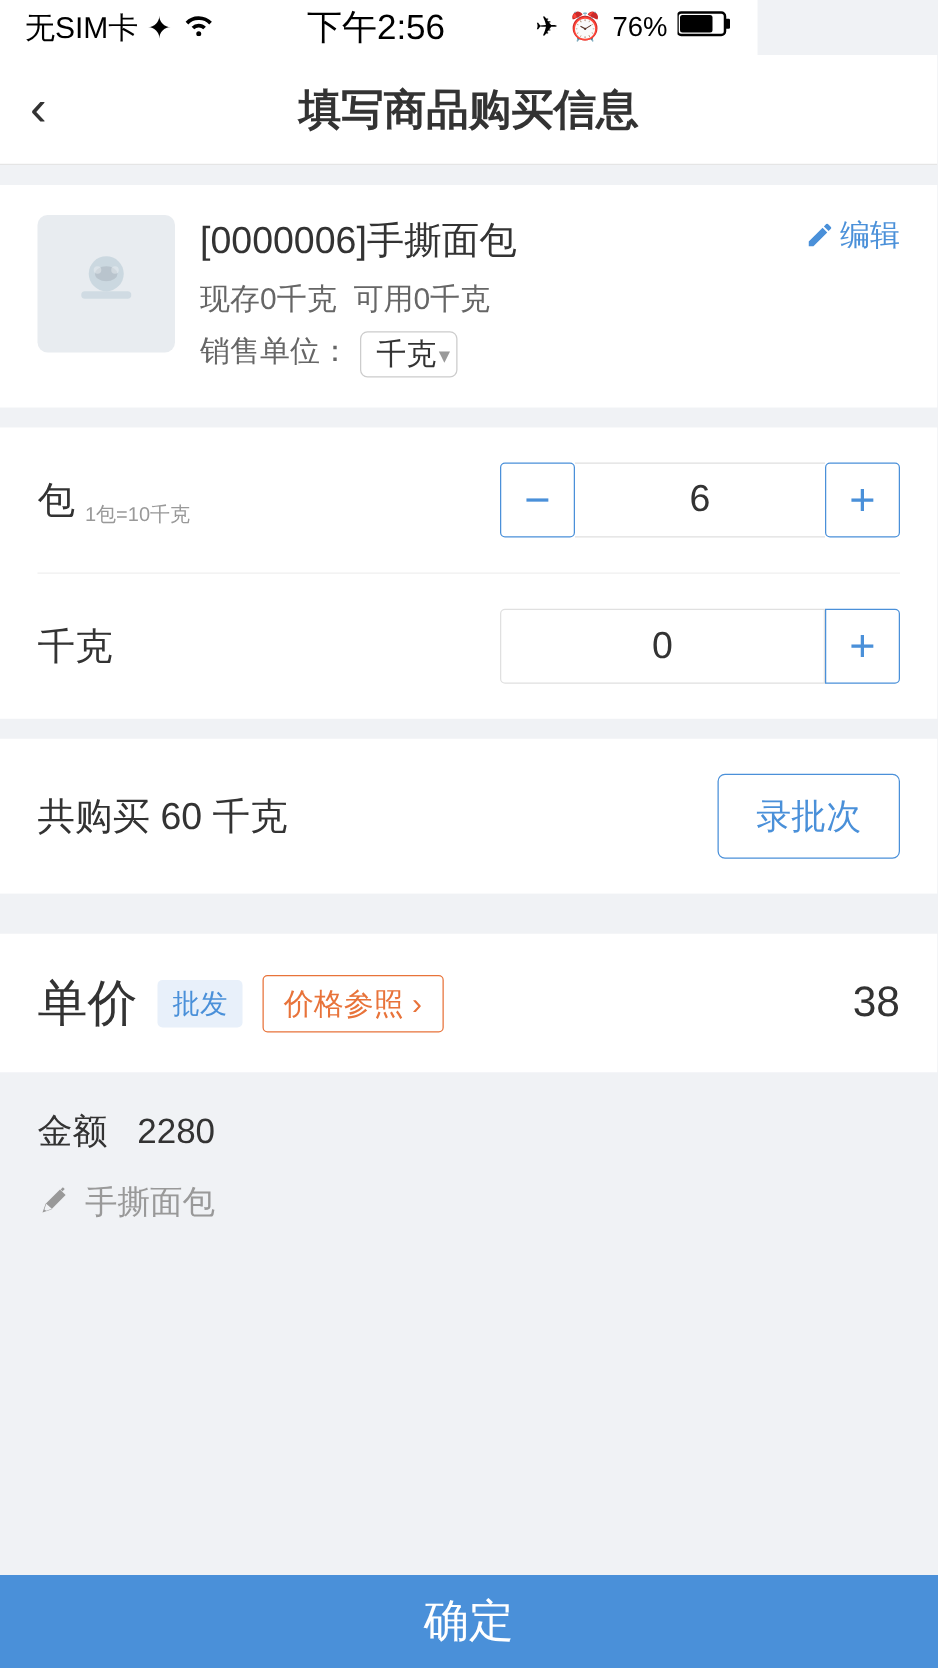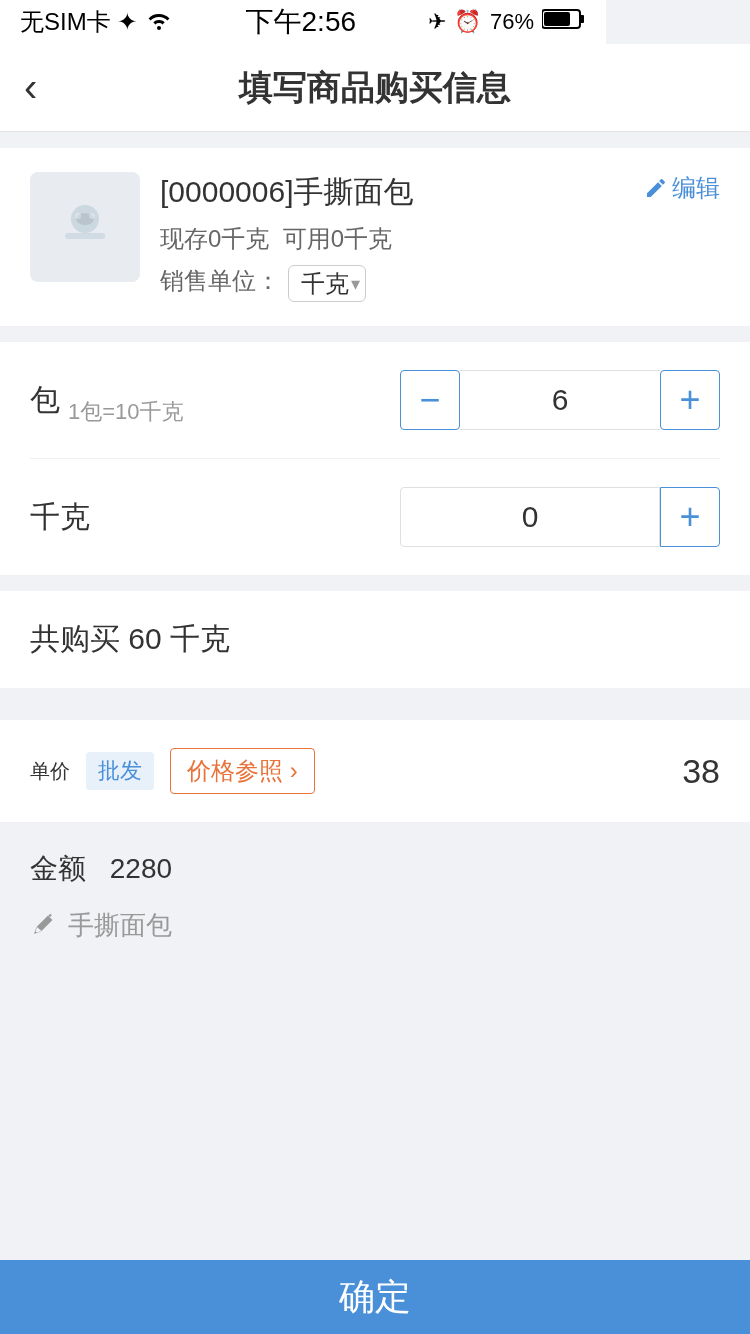--- a/index.html
+++ b/index.html
@@ -118,21 +118,21 @@
       margin-top: 16px;
     }
     .quantity-row {
       display: flex;
       align-items: center;
       padding: 28px 0;
       border-bottom: 1px solid #f0f0f0;
     }
     .quantity-row:last-child { border-bottom: none; }
     .quantity-label { font-size: 30px; color: #333; }
-    .quantity-sublabel { font-size: 22px; color: #999; margin-left: 8px; margin-top: 24px; }
+    .quantity-sublabel { font-size: 16px; color: #999; margin-left: 8px; margin-top: 24px; }
     .quantity-controls {
       margin-left: auto;
       display: flex;
       align-items: center;
       gap: 0;
     }
     .qty-btn {
       width: 60px;
       height: 60px;
       border: 1px solid #4a90d9;
@@ -191,21 +191,21 @@
     .price-section {
       background: #fff;
       padding: 28px 30px;
       margin-top: 16px;
     }
     .price-row {
       display: flex;
       align-items: center;
       gap: 16px;
     }
-    .price-label { font-size: 20px; color: #333; }
+    .price-label { font-size: 40px; color: #333; }
     .batch-tag {
       background: #e8f0fa;
       color: #4a90d9;
       font-size: 22px;
       padding: 4px 12px;
       border-radius: 4px;
     }
     .price-ref-btn {
       border: 1px solid #e8733a;
       color: #e8733a;
@@ -335,20 +335,21 @@
     <span class="quantity-label">千克</span>
     <div class="quantity-controls">
       <input type="text" class="qty-input-right" value="0" style="">
       <button class="qty-btn" style="border-radius:0 4px 4px 0; border-left:1px solid #4a90d9;">+</button>
     </div>
   </div>
 </div>
 
 <div class="summary-section">
   <span class="summary-text">共购买 60 千克</span>
+  <button class="record-btn">录批次</button>
 </div>
 
 <div style="height:16px; background:#f0f2f5;"></div>
 
 <div class="price-section">
   <div class="price-row">
     <span class="price-label">单价</span>
     <span class="batch-tag">批发</span>
     <button class="price-ref-btn">价格参照 ›</button>
     <span class="price-value">38</span>

